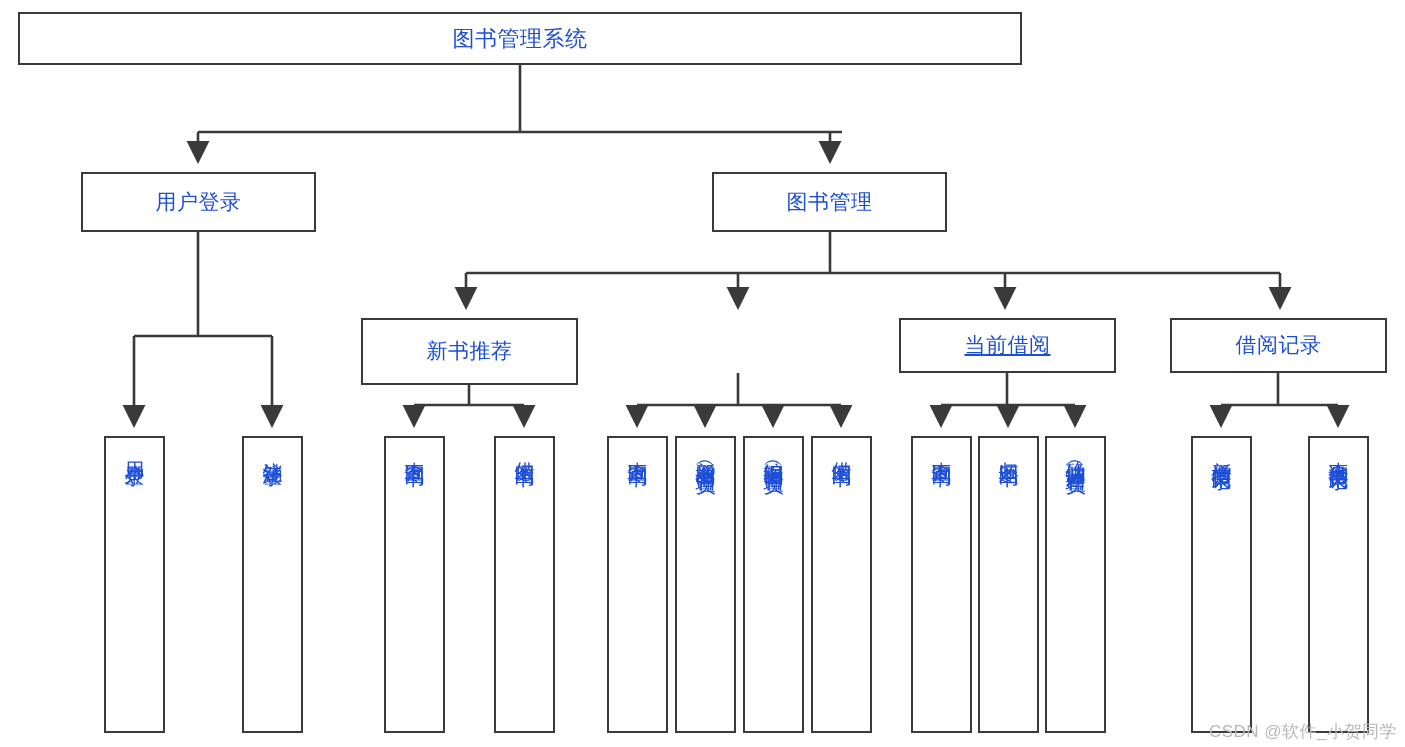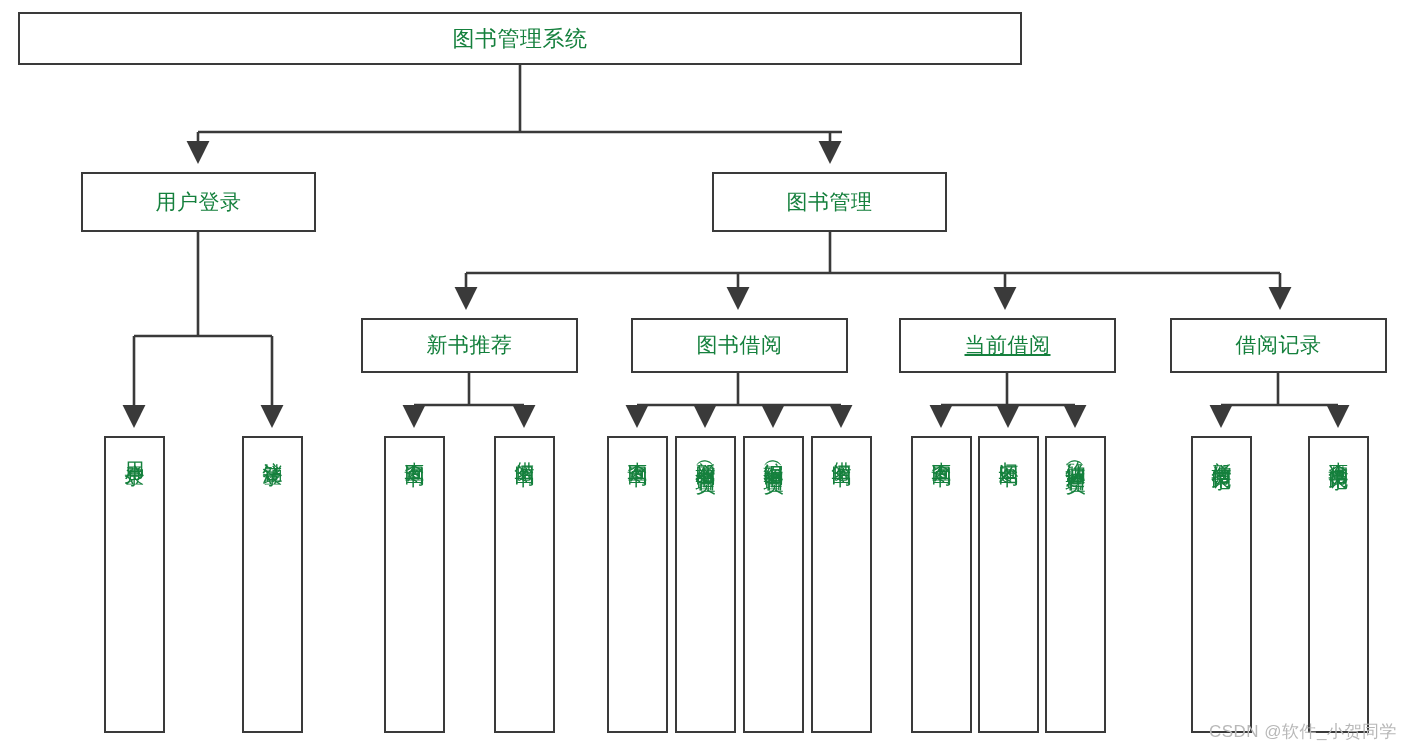--- a/index.html
+++ b/index.html
@@ -26,21 +26,21 @@
     pointer-events: none;
   }
   .node {
     position: absolute;
     box-sizing: border-box;
     border: 2px solid #3a3a3a;
     background: #ffffff;
     display: flex;
     align-items: center;
     justify-content: center;
-    color: #15803d;
+    color: #1d4ed8;
   }
   .node .label {
     font-size: 21px;
     line-height: 1.15;
     letter-spacing: 0.5px;
     white-space: nowrap;
   }
   .node.root .label { font-size: 22px; }
   .node.leaf {
     align-items: flex-start;
@@ -125,25 +125,22 @@
     <span class="label">图书管理系统</span>
   </div>
 
   <div class="node" style="left:81px; top:172px; width:235px; height:60px;">
     <span class="label">用户登录</span>
   </div>
   <div class="node" style="left:712px; top:172px; width:235px; height:60px;">
     <span class="label">图书管理</span>
   </div>
 
-  <div class="node" style="left:361px; top:318px; width:217px; height:55px;">
+  <div class="node" style="left:361px; top:318px; width:217px; height:67px;">
     <span class="label">新书推荐</span>
-  </div>
-  <div class="node" style="left:631px; top:318px; width:217px; height:55px;">
-    <span class="label">图书借阅</span>
   </div>
   <div class="node" style="left:899px; top:318px; width:217px; height:55px;text-decoration:underline;">
     <span class="label">当前借阅</span>
   </div>
   <div class="node" style="left:1170px; top:318px; width:217px; height:55px;font-family:Liberation Serif, serif;">
     <span class="label">借阅记录</span>
   </div>
 
   <div class="node leaf" style="left:104px; top:436px; width:61px; height:297px;">
     <span class="label">用户登录</span>

